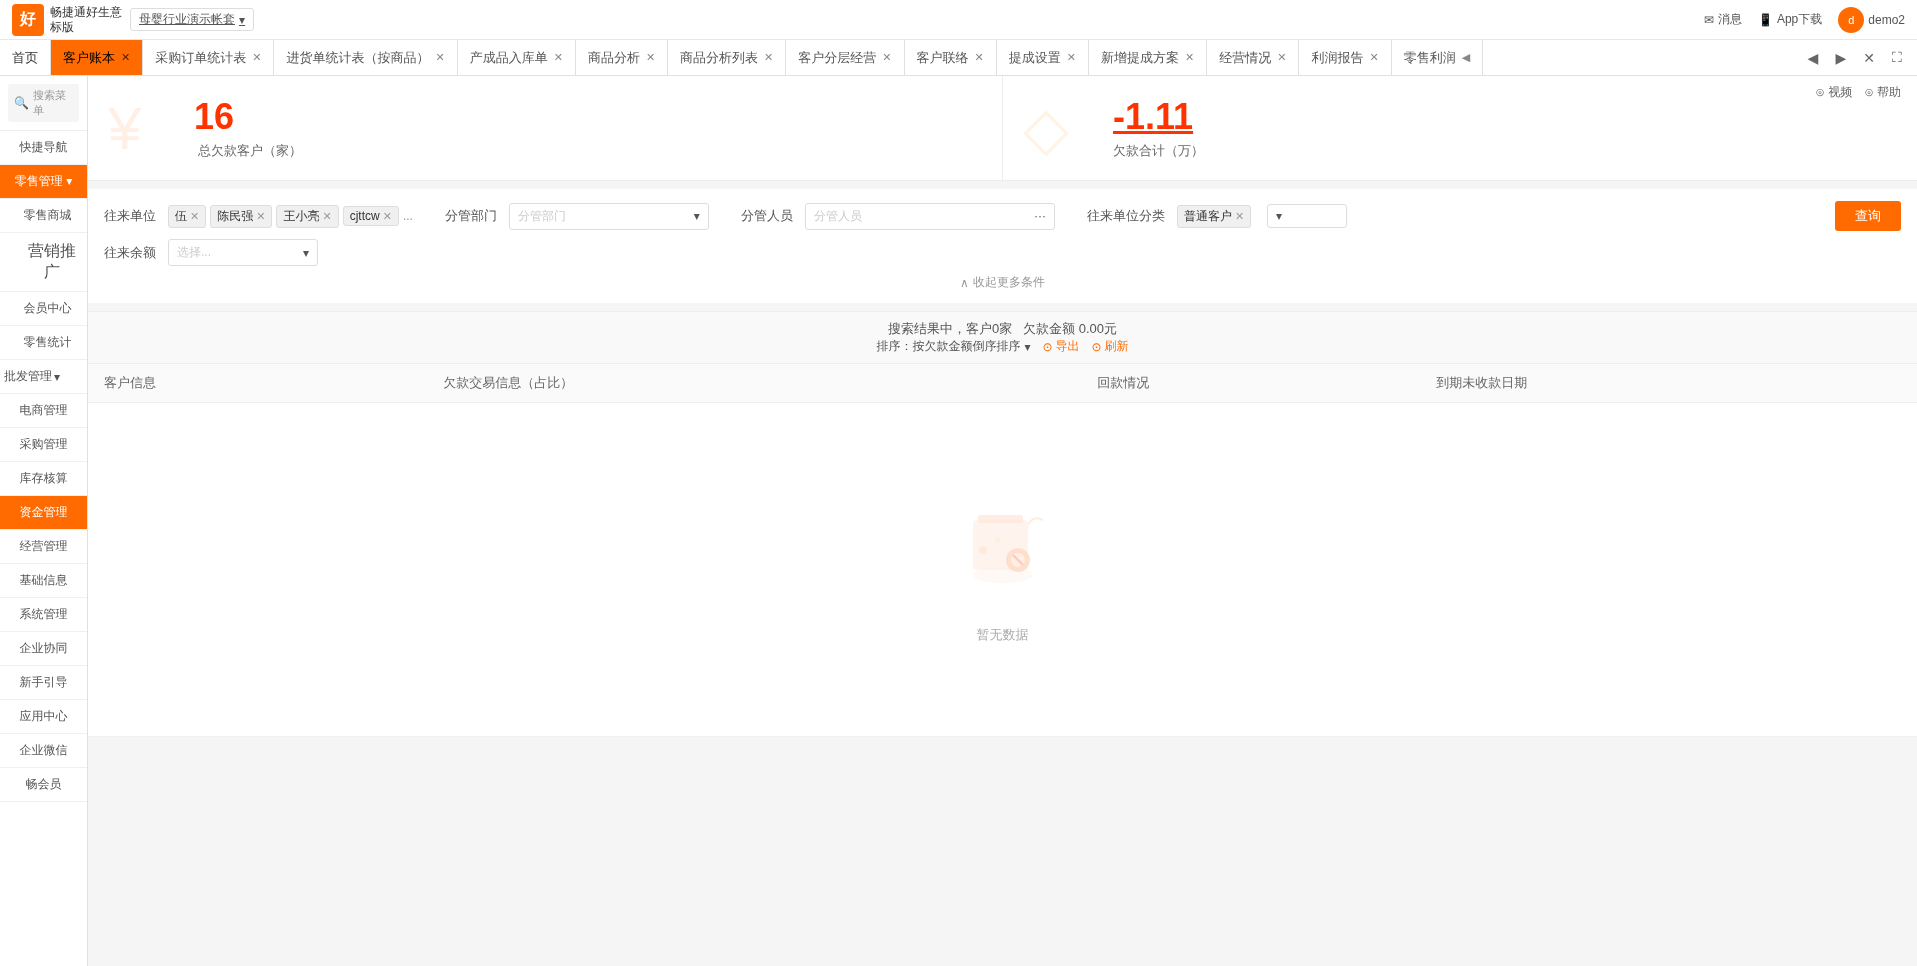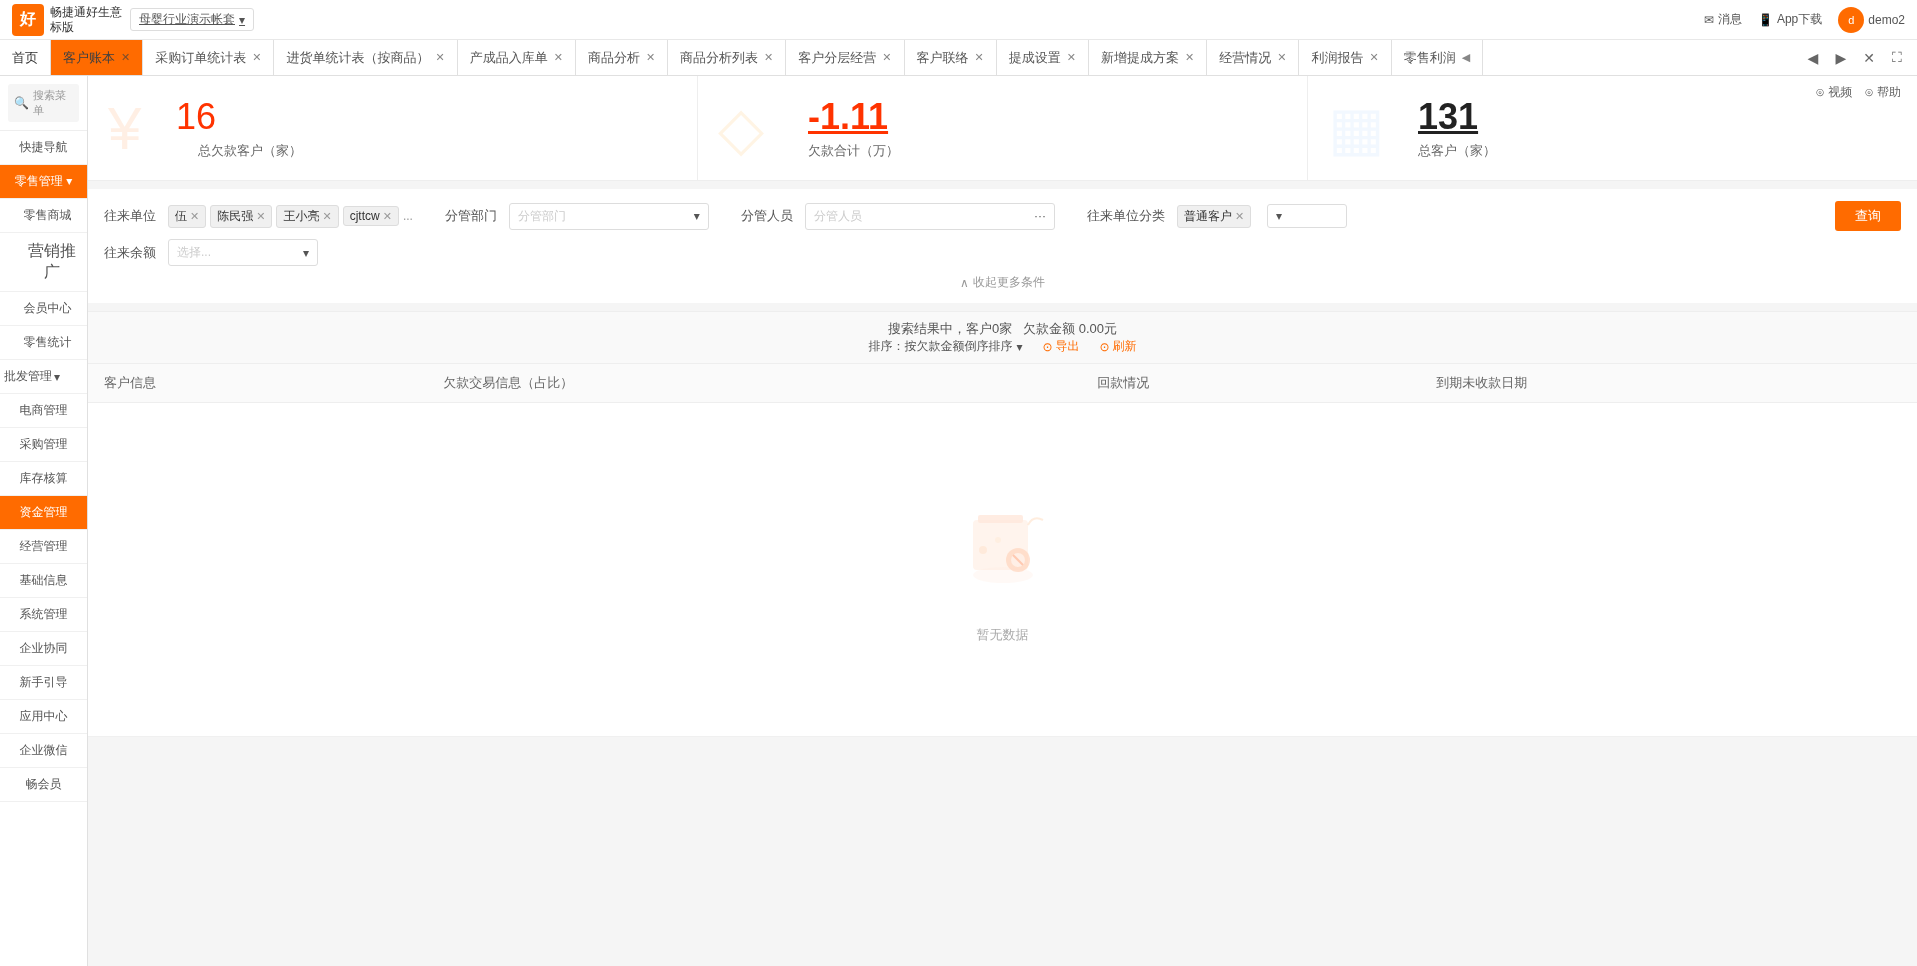--- a/index.html
+++ b/index.html
@@ -13,21 +13,21 @@
     .logo-text { font-size: 12px; color: #333; line-height: 1.2; }
     .dropdown-selector { display: flex; align-items: center; gap: 4px; border: 1px solid #ddd; border-radius: 3px; padding: 2px 8px; cursor: pointer; font-size: 12px; color: #555; text-decoration: underline; }
     .top-bar-right { display: flex; align-items: center; gap: 16px; font-size: 12px; color: #555; }
     .top-bar-right-item { display: flex; align-items: center; gap: 4px; cursor: pointer; }
     .avatar { width: 26px; height: 26px; border-radius: 50%; background: #ff6b00; display: flex; align-items: center; justify-content: center; color: #fff; font-size: 11px; }
 
     
     .nav-tabs { height: 36px; background: #fff; display: flex; align-items: center; border-bottom: 1px solid #e0e0e0; flex-shrink: 0; overflow: hidden; }
     .nav-tab { padding: 0 12px; height: 36px; display: flex; align-items: center; gap: 4px; cursor: pointer; font-size: 13px; color: #555; white-space: nowrap; border-right: 1px solid #e0e0e0; flex-shrink: 0; }
     .nav-tab.home { background: #fff; color: #333; justify-content: flex-end; }
-    .nav-tab.active { background: #ff6b00; color: #404040; }
+    .nav-tab.active { background: #ff6b00; color: #000000; }
     .nav-tab .close-btn { font-size: 11px; color: inherit; opacity: 0.7; margin-left: 2px; }
     .nav-tab-controls { margin-left: auto; display: flex; align-items: center; gap: 4px; padding: 0 8px; }
     .nav-ctrl-btn { width: 24px; height: 24px; display: flex; align-items: center; justify-content: center; cursor: pointer; color: #666; font-size: 14px; }
 
     
     .main-layout { display: flex; flex: 1; overflow: hidden; }
 
     
     .sidebar { width: 88px; background: #fff; border-right: 1px solid #e0e0e0; display: flex; flex-direction: column; flex-shrink: 0; overflow-y: auto; }
     .sidebar-search { padding: 8px; border-bottom: 1px solid #eee; }
@@ -56,21 +56,21 @@
     .filter-tag { background: #f0f0f0; border: 1px solid #ddd; border-radius: 3px; padding: 2px 6px; font-size: 12px; color: #333; display: flex; align-items: center; gap: 3px; cursor: pointer; }
     .filter-tag .tag-close { color: #999; font-size: 11px; cursor: pointer; }
     .filter-more { color: #999; cursor: pointer; font-size: 12px; }
     .filter-select { border: 1px solid #ddd; border-radius: 3px; padding: 4px 8px; font-size: 12px; color: #555; min-width: 120px; display: flex; align-items: center; justify-content: space-between; cursor: pointer; }
     .filter-input { border: 1px solid #ddd; border-radius: 3px; padding: 4px 8px; font-size: 12px; color: #555; min-width: 200px; display: flex; align-items: center; justify-content: space-between; cursor: pointer; }
     .collapse-btn { display: flex; align-items: center; gap: 4px; color: #999; font-size: 12px; cursor: pointer; justify-content: center; margin-top: 4px; }
 
     
     .results-bar { background: #f9f9f9; padding: 8px 16px; display: flex; align-items: center; justify-content: space-between; border-top: 1px solid #eee; border-bottom: 1px solid #eee; flex-direction: column; }
     .results-info { font-size: 13px; color: #555; }
-    .results-actions { display: flex; align-items: center; gap: 20px; font-size: 12px; color: #555; }
+    .results-actions { display: flex; align-items: center; gap: 12px; font-size: 12px; color: #555; }
     .results-sort { display: flex; align-items: center; gap: 4px; cursor: pointer; }
     .action-btn { display: flex; align-items: center; gap: 3px; cursor: pointer; color: #ff6b00; }
 
     
     .data-table { background: #fff; width: 100%; border-collapse: collapse; }
     .data-table th { padding: 10px 16px; text-align: left; font-size: 13px; color: #666; font-weight: normal; border-bottom: 1px solid #eee; background: #fafafa; }
     .data-table td { padding: 12px 16px; font-size: 13px; color: #333; border-bottom: 1px solid #f0f0f0; }
 
     
     .empty-state { display: flex; flex-direction: column; align-items: center; justify-content: center; padding: 80px 0; }
@@ -254,32 +254,27 @@
 
   <div class="content-area">
 
     <div class="stats-bar" style="position: relative;">
       <div style="position:absolute; top:8px; right:16px; display:flex; gap:12px; font-size:12px; color:#666;">
         <span>⊙ <span>视频</span></span>
         <span>⊙ <span>帮助</span></span>
       </div>
       <div class="stat-item" style="position:relative;">
         <div style="position:absolute; left:20px; top:50%; transform:translateY(-50%); opacity:0.1; font-size:60px; color:#ff6b00;">¥</div>
-        <div class="stat-value" style="color:#ff3300; font-size:36px; font-weight:normal; margin-left:58px;">16</div>
+        <div class="stat-value" style="color:#ff3300; font-size:36px; font-weight:bold; margin-left:76px;">16</div>
         <div class="stat-label" style="margin-left:80px;">总欠款客户（家）</div>
       </div>
       <div class="stat-item" style="position:relative;">
         <div style="position:absolute; left:20px; top:50%; transform:translateY(-50%); opacity:0.1; font-size:60px; color:#ff9900;">◇</div>
         <div class="stat-value negative" style="color:#ff3300; font-size:36px; font-weight:bold; text-decoration:underline; margin-left:80px;">-1.11</div>
         <div class="stat-label" style="margin-left:80px;">欠款合计（万）</div>
-      </div>
-      <div class="stat-item" style="position:relative; border-right:none;">
-        <div style="position:absolute; left:20px; top:50%; transform:translateY(-50%); opacity:0.08; font-size:60px; color:#66aaff;">▦</div>
-        <div class="stat-value black" style="color:#222; font-size:36px; font-weight:bold; text-decoration:underline; margin-left:80px;">131</div>
-        <div class="stat-label" style="margin-left:80px;">总客户（家）</div>
       </div>
     </div>
 
     <div class="filter-area">
       <div class="filter-row">
         <span class="filter-label">往来单位</span>
         <div class="filter-tags">
           <div class="filter-tag">
             <span>伍</span>
             <span class="tag-close">✕</span>

